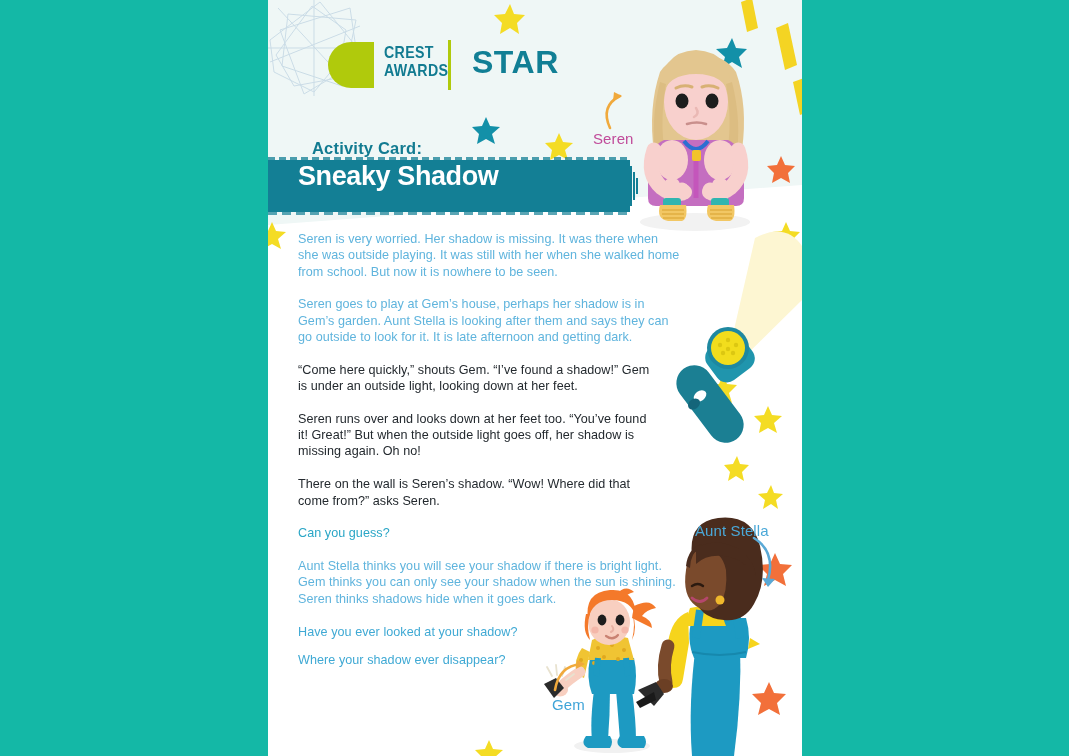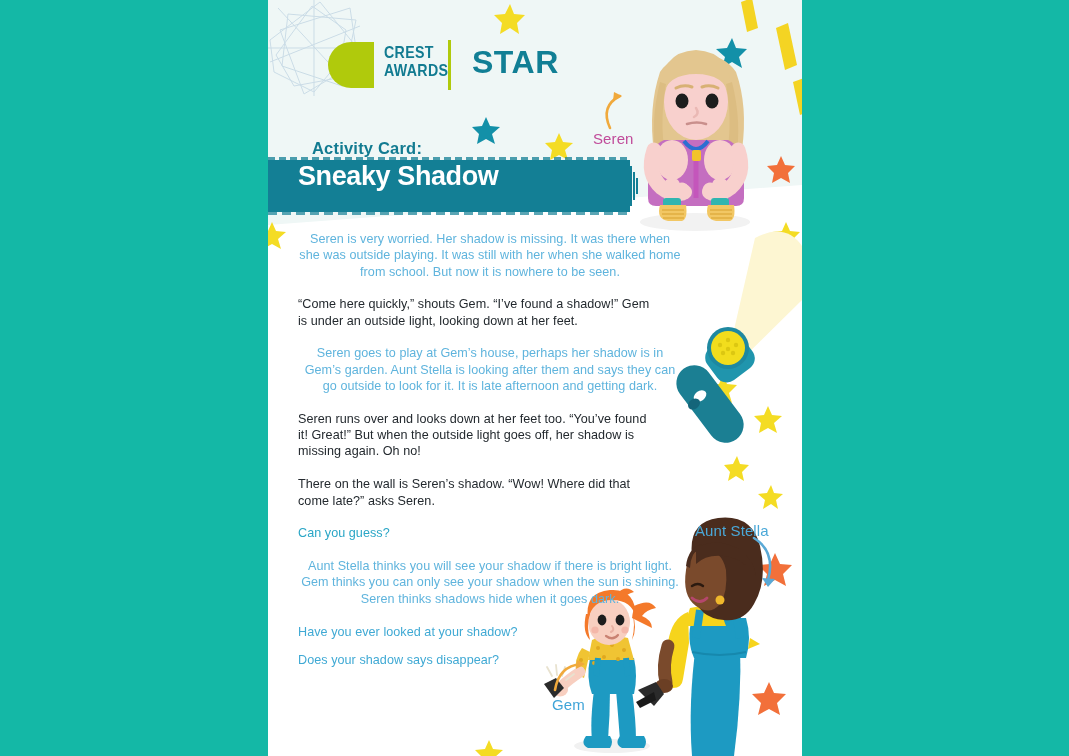--- a/index.html
+++ b/index.html
@@ -127,21 +127,21 @@
     position: absolute;
     left: 30px; top: 231px;
     width: 384px;
   }
   .para {
     font-size: 12.6px;
     line-height: 16.3px;
     margin: 0 0 16.5px 0;
     letter-spacing: 0.05px;
   }
-  .para.light { color: #5fb4dd; text-align: center; }
+  .para.light { color: #5fb4dd; }
   .para.dark  { color: #23292e; }
   .para.teal  { color: #2aa6c6; }
   .para.q     { color: #3fa9d4; margin-bottom: 12px; }
   .para.narrow { width: 352px; }
   
   .char-label {
     position: absolute;
     font-size: 15px;
     letter-spacing: 0.1px;
     white-space: nowrap;
@@ -391,28 +391,28 @@
     <div class="band-frill">
       <i style="left:0;top:2px;width:5px;height:48px;"></i>
       <i style="left:6px;top:6px;width:3px;height:40px;"></i>
       <i style="left:10px;top:12px;width:2px;height:28px;"></i>
       <i style="left:13px;top:18px;width:2px;height:16px;"></i>
     </div>
     <div class="title-text">Sneaky Shadow</div>
 
     <div class="body-col">
       <p class="para light">Seren is very worried. Her shadow is missing. It was there when she was outside playing. It was still with her when she walked home from school. But now it is nowhere to be seen.</p>
+      <p class="para light">Seren goes to play at Gem’s house, perhaps her shadow is in Gem’s garden. Aunt Stella is looking after them and says they can go outside to look for it. It is late afternoon and getting dark.</p>
       <p class="para dark narrow">“Come here quickly,” shouts Gem. “I’ve found a shadow!” Gem is under an outside light, looking down at her feet.</p>
-      <p class="para light">Seren goes to play at Gem’s house, perhaps her shadow is in Gem’s garden. Aunt Stella is looking after them and says they can go outside to look for it. It is late afternoon and getting dark.</p>
       <p class="para dark narrow">Seren runs over and looks down at her feet too. “You’ve found it! Great!” But when the outside light goes off, her shadow is missing again. Oh no!</p>
-      <p class="para dark narrow">There on the wall is Seren’s shadow. “Wow! Where did that come late?” asks Seren.</p>
+      <p class="para dark narrow">There on the wall is Seren’s shadow. “Wow! Where did that come from?” asks Seren.</p>
       <p class="para teal">Can you guess?</p>
       <p class="para light">Aunt Stella thinks you will see your shadow if there is bright light. Gem thinks you can only see your shadow when the sun is shining. Seren thinks shadows hide when it goes dark.</p>
       <p class="para q">Have you ever looked at your shadow?</p>
-      <p class="para q">Does your shadow says disappear?</p>
+      <p class="para q">Where your shadow ever disappear?</p>
     </div>
 
     <div class="char-label" id="label-seren">Seren</div>
     <div class="char-label" id="label-stella">Aunt Stella</div>
     <div class="char-label" id="label-gem">Gem</div>
 
   </div>
 </div>
 
 </body></html>

